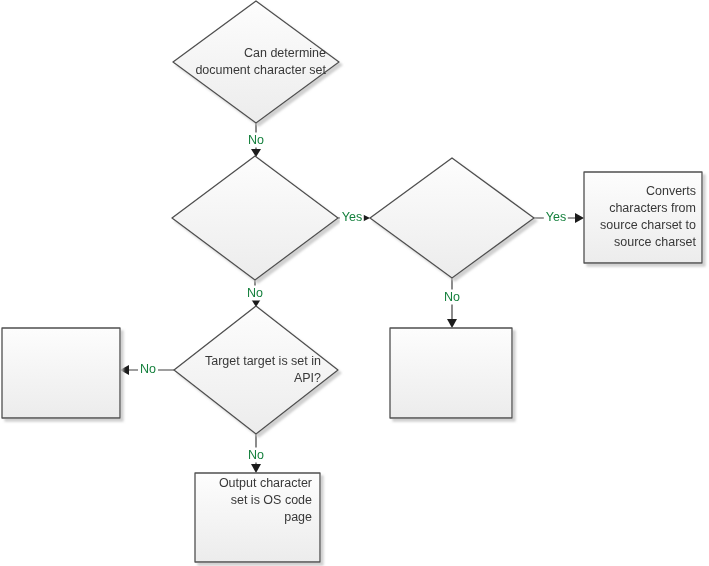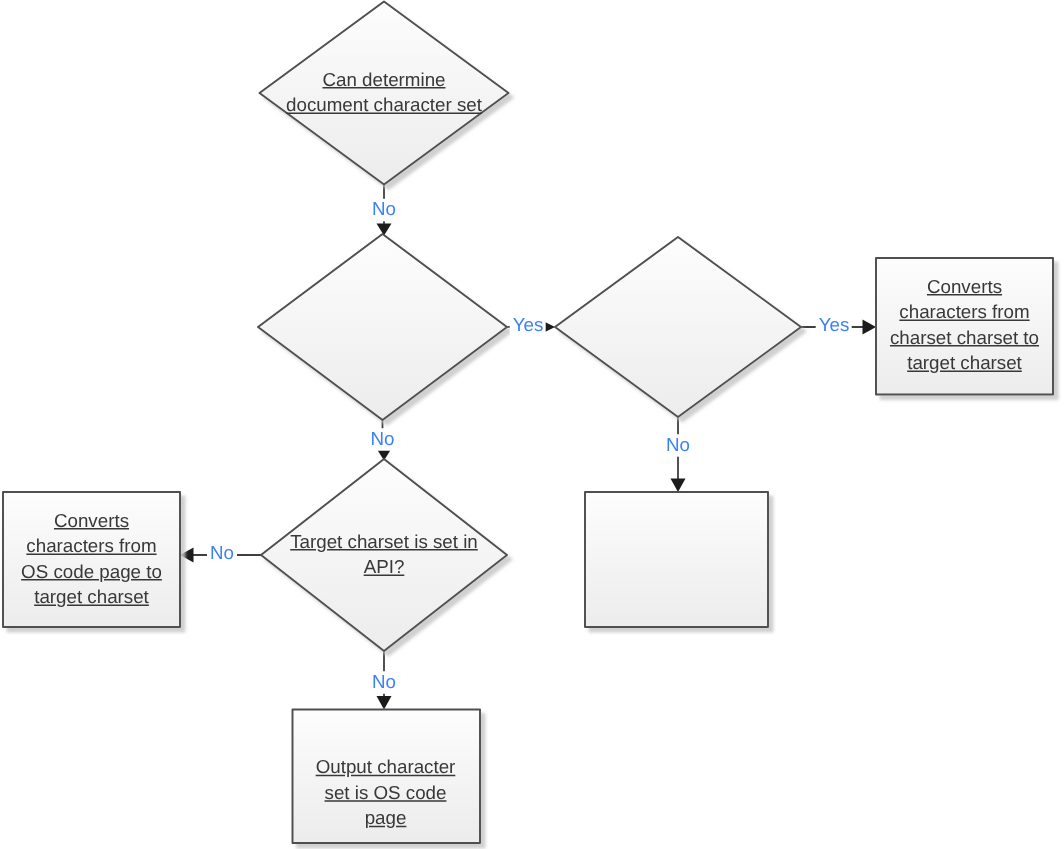--- a/index.html
+++ b/index.html
@@ -32,32 +32,31 @@
     stroke-width: 1.2;
     fill: none;
   }
   .arrowhead {
     fill: #1c1c1c;
     stroke: none;
   }
   .node-text {
     position: absolute;
     transform: translate(-50%, -50%);
-    text-align: center;
+    text-align: right;
     font-size: 12.5px;
     line-height: 17px;
     color: #383838;
-    text-decoration: underline;
   }
   .edge-label {
     position: absolute;
     transform: translate(-50%, -50%);
     font-size: 12.5px;
     line-height: 15px;
-    color: #3b82f6;
+    color: #15803d;
     background: #ffffff;
     padding: 0 2px;
     white-space: nowrap;
   }
 </style>
 </head>
 <body>
 
 <div class="canvas">
 
@@ -96,24 +95,23 @@
       <polygon class="shape" points="452,158 534,218 452,278 370,218"></polygon>
       <polygon class="shape" points="256,306 338,370 256,434 174,370"></polygon>
       <rect class="shape" x="584" y="172" width="118" height="91"></rect>
       <rect class="shape" x="390" y="328" width="122" height="90"></rect>
       <rect class="shape" x="2" y="328" width="118" height="90"></rect>
       <rect class="shape" x="195" y="473" width="125" height="89"></rect>
     </g>
   </svg>
 
   <div class="node-text" style="left:256px; top:62px; width:140px;">Can determine document character set</div>
-  <div class="node-text" style="left:643px; top:217px; width:106px;">Converts characters from charset charset to target charset</div>
-  <div class="node-text" style="left:256px; top:370px; width:130px;">Target charset is set in API?</div>
-  <div class="node-text" style="left:61px; top:373px; width:108px;">Converts characters from OS code page to target charset</div>
-  <div class="node-text" style="left:257px; top:529px; width:110px;">Output character set is OS code page</div>
+  <div class="node-text" style="left:643px; top:217px; width:106px;">Converts characters from source charset to source charset</div>
+  <div class="node-text" style="left:256px; top:370px; width:130px;">Target target is set in API?</div>
+  <div class="node-text" style="left:257px; top:500px; width:110px;">Output character set is OS code page</div>
 
   <div class="edge-label" style="left:256px; top:140px;">No</div>
   <div class="edge-label" style="left:352px; top:217px;">Yes</div>
   <div class="edge-label" style="left:556px; top:217px;">Yes</div>
   <div class="edge-label" style="left:452px; top:297px;">No</div>
   <div class="edge-label" style="left:255px; top:293px;">No</div>
   <div class="edge-label" style="left:148px; top:369px;">No</div>
   <div class="edge-label" style="left:256px; top:455px;">No</div>
 
 </div>

